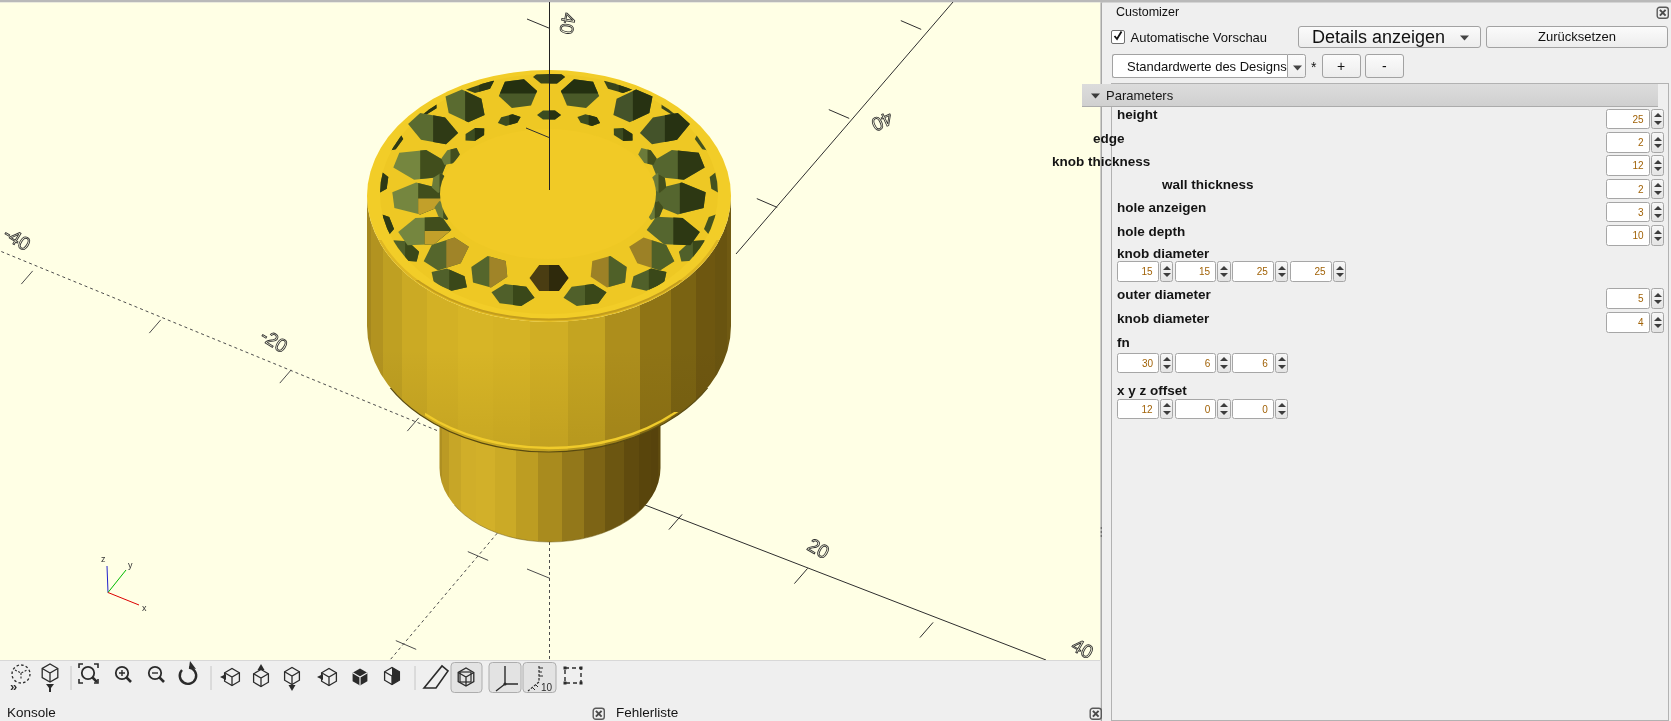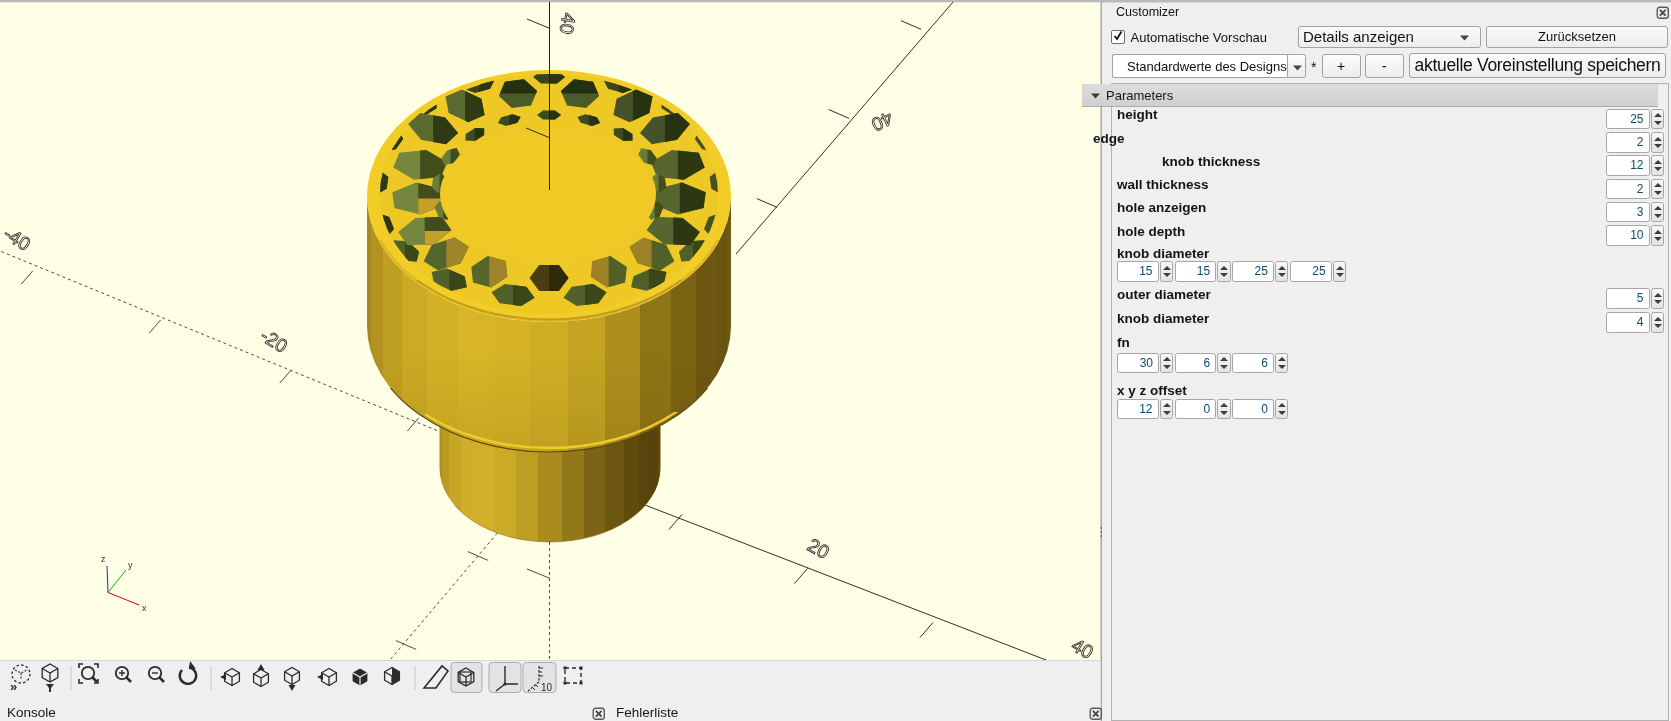--- a/index.html
+++ b/index.html
@@ -2,21 +2,21 @@
 <html><head><meta charset="utf-8"><style>
 * { margin:0; padding:0; box-sizing:border-box; }
 html,body { width:1671px; height:721px; overflow:hidden; background:#efefef;
   font-family:"Liberation Sans", sans-serif; }
 #root { position:absolute; left:0; top:0; width:1671px; height:721px; }
 #bgsvg { position:absolute; left:0; top:0; }
 .abs { position:absolute; }
 .plab { position:absolute; font-size:13.5px; font-weight:bold; color:#141414; white-space:nowrap; }
 .spin { position:absolute; }
 .sf { position:absolute; left:0; top:0; background:#fff; border:1px solid #a6a6a6; border-radius:2.5px;
-  font-size:12px; text-align:right; padding-right:5px; color:#0c4a6e; }
+  font-size:10px; text-align:right; padding-right:5px; color:#a16207; }
 .sb { position:absolute; top:0; background:linear-gradient(#f7f7f7,#e4e4e4); border:1px solid #a6a6a6; border-radius:2.5px; }
 .sb .up { position:absolute; left:2.2px; top:3.5px; width:0; height:0;
   border-left:4.2px solid transparent; border-right:4.2px solid transparent; border-bottom:4.8px solid #3d3d3d; }
 .sb .dn { position:absolute; left:2.2px; bottom:3.5px; width:0; height:0;
   border-left:4.2px solid transparent; border-right:4.2px solid transparent; border-top:4.8px solid #3d3d3d; }
 .btn { position:absolute; background:linear-gradient(#fbfbfb,#ededed); border:1px solid #a2a2a2;
   border-radius:3px; color:#111; text-align:center; white-space:nowrap; }
 </style></head>
 <body>
 <div id="root">
@@ -335,38 +335,37 @@
         <path d="M 3.4 3.4 L 9.1 9.1 M 9.1 3.4 L 3.4 9.1" stroke="#4a4a4a" stroke-width="2"></path>
       </g>
     </svg>
 <div class="abs" style="left:1111px;top:30px;width:13.5px;height:13.5px;background:#fff;border:1px solid #6f6f6f;border-radius:2px">
   <svg width="12" height="12" style="position:absolute;left:0;top:-1px">
         <path d="M 2.5 6 L 5 9 L 9.5 1.5" fill="none" stroke="#111" stroke-width="1.8"></path>
       </svg>
 </div>
 <div class="abs" style="left:1130.5px;top:30px;font-size:13px;color:#111">Automatische Vorschau</div>
 <div class="btn" style="left:1298px;top:26px;width:183px;height:21.5px;text-align:left">
-  <span style="font-size:15px;margin-left:4px;line-height:20px;display:inline-block">Details anzeigen</span>
+  <span style="font-size:18px;margin-left:13px;line-height:20px;display:inline-block">Details anzeigen</span>
   <svg width="12" height="8" style="position:absolute;right:9px;top:7px">
         <path d="M 1 1.5 L 5.5 6.5 L 10 1.5 Z" fill="#444"></path>
       </svg>
 </div>
 <div class="btn" style="left:1486px;top:26px;width:182px;height:21.5px;font-size:13px;line-height:20px">Zurücksetzen</div>
 <div class="abs" style="left:1112px;top:53.5px;width:175px;height:24.5px;background:#fff;border:1px solid #a2a2a2;border-radius:2.5px 0 0 2.5px;border-right:none">
   <span style="font-size:13px;margin-left:14px;line-height:23px;color:#111;white-space:nowrap">Standardwerte des Designs</span>
 </div>
 <div class="btn" style="left:1287px;top:53.5px;width:19px;height:24.5px;border-radius:0 2.5px 2.5px 0">
   <svg width="12" height="8" style="position:absolute;left:4px;top:9px">
         <path d="M 1 1.5 L 5.5 6.5 L 10 1.5 Z" fill="#444"></path>
       </svg>
 </div>
 <div class="abs" style="left:1311px;top:59px;font-size:14px;color:#111">*</div>
 <div class="btn" style="left:1321.5px;top:53.5px;width:39px;height:24.5px;font-size:14px;line-height:23px">+</div>
 <div class="btn" style="left:1364.5px;top:53.5px;width:39.5px;height:24.5px;font-size:14px;line-height:23px">-</div>
-<div class="btn" style="left:1409px;top:52.5px;width:257px;height:25px;font-size:17.5px;line-height:22px;letter-spacing:-0.3px;overflow:hidden">aktuelle Voreinstellung speichern</div>
 <div class="abs" style="left:1110.5px;top:83px;width:558.5px;height:638px;border:1px solid #b2b2b2;background:#efefef"></div>
 <div class="abs" style="left:1082px;top:84px;width:576px;height:22.5px;background:linear-gradient(#dcdcdc,#d0d0d0);border-bottom:1px solid #ababab">
   <svg width="12" height="8" style="position:absolute;left:8px;top:8px">
         <path d="M 1 1.5 L 5.5 6.5 L 10 1.5 Z" fill="#3a3a3a"></path>
       </svg>
   <span style="position:absolute;left:24px;top:3.5px;font-size:13px;color:#161616">Parameters</span>
 </div>
 <div class="plab" style="left:1117px;top:107.4px">height</div>
     <div class="spin" style="left:1606px;top:108.9px;width:58.0px;height:20.5px">
       <div class="sf" style="width:43.5px;height:20.5px;line-height:19.5px">25</div>
@@ -376,29 +375,29 @@
       </div>
     </div>
     <div class="plab" style="left:1093px;top:130.6px">edge</div>
     <div class="spin" style="left:1606px;top:132.1px;width:58.0px;height:20.5px">
       <div class="sf" style="width:43.5px;height:20.5px;line-height:19.5px">2</div>
       <div class="sb" style="left:44.5px;width:13.5px;height:20.5px">
         <span class="up"></span>
         <span class="dn"></span>
       </div>
     </div>
-    <div class="plab" style="left:1162px;top:153.8px">knob thickness</div>
+    <div class="plab" style="left:1052px;top:153.8px">knob thickness</div>
     <div class="spin" style="left:1606px;top:155.3px;width:58.0px;height:20.5px">
       <div class="sf" style="width:43.5px;height:20.5px;line-height:19.5px">12</div>
       <div class="sb" style="left:44.5px;width:13.5px;height:20.5px">
         <span class="up"></span>
         <span class="dn"></span>
       </div>
     </div>
-    <div class="plab" style="left:1117px;top:177.0px">wall thickness</div>
+    <div class="plab" style="left:1162px;top:177.0px">wall thickness</div>
     <div class="spin" style="left:1606px;top:178.5px;width:58.0px;height:20.5px">
       <div class="sf" style="width:43.5px;height:20.5px;line-height:19.5px">2</div>
       <div class="sb" style="left:44.5px;width:13.5px;height:20.5px">
         <span class="up"></span>
         <span class="dn"></span>
       </div>
     </div>
     <div class="plab" style="left:1117px;top:200.3px">hole anzeigen</div>
     <div class="spin" style="left:1606px;top:201.8px;width:58.0px;height:20.5px">
       <div class="sf" style="width:43.5px;height:20.5px;line-height:19.5px">3</div>

